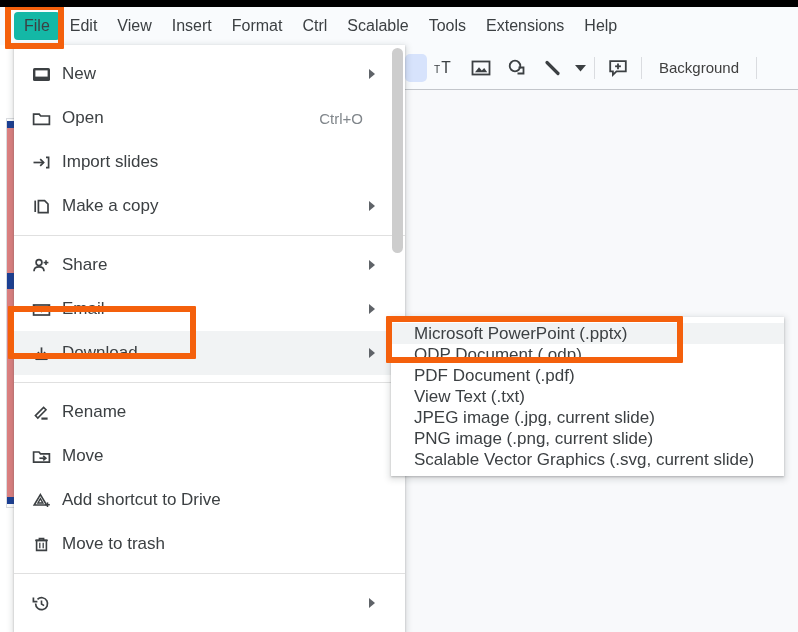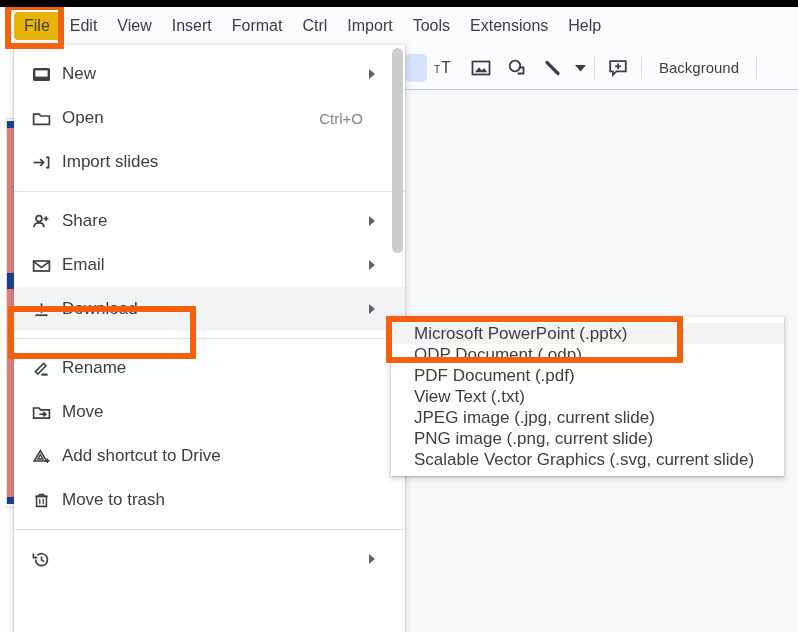--- a/index.html
+++ b/index.html
@@ -41,21 +41,21 @@
   }
   .menubar-item {
     font-size: 16px;
     color: #3c4043;
     padding: 4px 10px;
     border-radius: 4px;
     white-space: nowrap;
     line-height: 20px;
   }
   .menubar-item.active {
-    background: #eab308;
+    background: #14b8a6;
   }
 
   
   #filmstrip {
     position: absolute;
     left: 0; top: 45px;
     width: 30px; height: 587px;
     background: #ffffff;
     overflow: hidden;
   }
@@ -328,21 +328,21 @@
   </div>
   <div id="toolbar-divider"></div>
 
   <div id="menubar">
     <div class="menubar-item active">File</div>
     <div class="menubar-item">Edit</div>
     <div class="menubar-item">View</div>
     <div class="menubar-item">Insert</div>
     <div class="menubar-item">Format</div>
     <div class="menubar-item">Ctrl</div>
-    <div class="menubar-item">Import</div>
+    <div class="menubar-item">Scalable</div>
     <div class="menubar-item">Tools</div>
     <div class="menubar-item">Extensions</div>
     <div class="menubar-item">Help</div>
   </div>
 
   <div id="file-menu">
 
     <div class="menu-row">
       <span class="menu-icon">
         <svg width="19" height="17" viewBox="0 0 19 17">
@@ -368,20 +368,30 @@
       <span class="menu-icon">
         <svg width="19" height="17" viewBox="0 0 19 17">
           <line x1="1.5" y1="8.5" x2="11.5" y2="8.5" stroke="#3c4043" stroke-width="1.7"></line>
           <path d="M8.2 5.2 L11.6 8.5 L8.2 11.8" fill="none" stroke="#3c4043" stroke-width="1.7"></path>
           <path d="M14 3.4 h2.6 v10.2 h-2.6" fill="none" stroke="#3c4043" stroke-width="1.7"></path>
         </svg>
       </span>
       <span class="menu-label">Import slides</span>
     </div>
 
+    <div class="menu-row">
+      <span class="menu-icon">
+        <svg width="19" height="17" viewBox="0 0 19 17">
+          <path d="M3.2 2.6 v11.4" stroke="#3c4043" stroke-width="1.7" fill="none"></path>
+          <path d="M6.4 2.6 h6.2 l3.4 3.4 v8.6 h-9.6 Z" fill="none" stroke="#3c4043" stroke-width="1.7"></path>
+        </svg>
+      </span>
+      <span class="menu-label">Make a copy</span>
+      <span class="menu-arrow"></span>
+    </div>
 
     <div class="menu-sep"></div>
 
     <div class="menu-row">
       <span class="menu-icon">
         <svg width="19" height="17" viewBox="0 0 19 17">
           <circle cx="7" cy="5.6" r="2.9" fill="none" stroke="#3c4043" stroke-width="1.7"></circle>
           <path d="M2 14.2 c0-2.8 2.3-4.3 5-4.3 s5 1.5 5 4.3" fill="none" stroke="#3c4043" stroke-width="1.7"></path>
           <line x1="14" y1="3.2" x2="14" y2="8" stroke="#3c4043" stroke-width="1.6"></line>
           <line x1="11.6" y1="5.6" x2="16.4" y2="5.6" stroke="#3c4043" stroke-width="1.6"></line>

